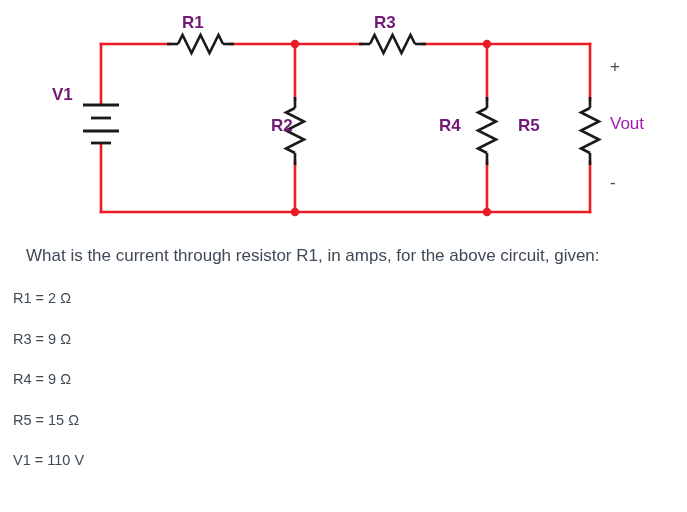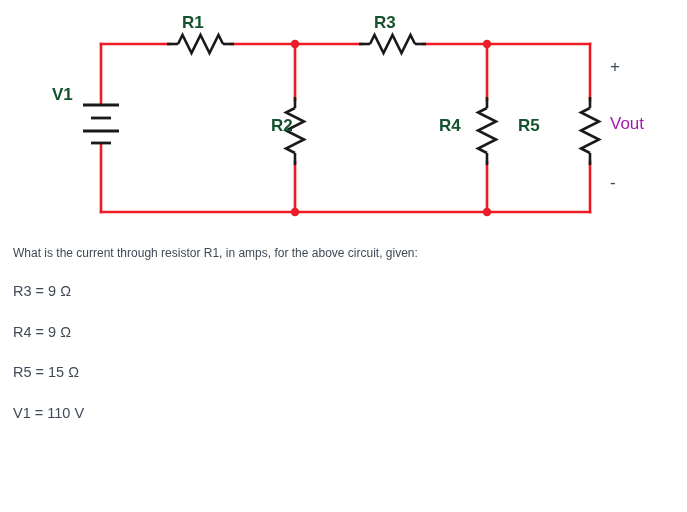--- a/index.html
+++ b/index.html
@@ -28,21 +28,21 @@
     top: 0;
     width: 687px;
     height: 235px;
   }
 
   .comp-label {
     position: absolute;
     font-family: "Liberation Sans", sans-serif;
     font-weight: bold;
     font-size: 17px;
-    color: #14532d;
+    color: #701a75;
     white-space: nowrap;
     line-height: 1;
   }
   .polarity-label {
     position: absolute;
     font-family: "Liberation Sans", sans-serif;
     font-size: 17px;
     color: #3f4a56;
     white-space: nowrap;
     line-height: 1;
@@ -68,24 +68,24 @@
   .label-minus { left: 610px; top: 174px; }
 
   .question-block {
     position: absolute;
     left: 13px;
     top: 245px;
     width: 660px;
   }
   .question-text {
     font-family: "Liberation Sans", sans-serif;
-    font-size: 12px;
+    font-size: 17px;
     color: #3f4a56;
     line-height: 1.35;
-    margin: 0 0 21px 0;
+    margin: 0 0 21px 13px;
     white-space: nowrap;
   }
   .given-line {
     font-family: "Liberation Sans", sans-serif;
     font-size: 14.5px;
     color: #3f4a56;
     line-height: 1.35;
     margin: 0 0 21px 0;
     white-space: nowrap;
   }
@@ -169,18 +169,19 @@
 
   <div class="polarity-label label-plus">+</div>
   <div class="vout-label     label-vout">Vout</div>
   <div class="polarity-label label-minus">-</div>
 
 </div>
 
 <div class="question-block">
   <p class="question-text">What is the current through resistor R1, in amps,  for the above circuit, given:</p>
   <div>
+    <p class="given-line">R1 = 2 Ω</p>
     <p class="given-line">R3 = 9 Ω</p>
     <p class="given-line">R4 = 9 Ω</p>
     <p class="given-line">R5 = 15 Ω</p>
     <p class="given-line">V1 = 110 V</p>
   </div>
 </div>
 
 </body></html>

